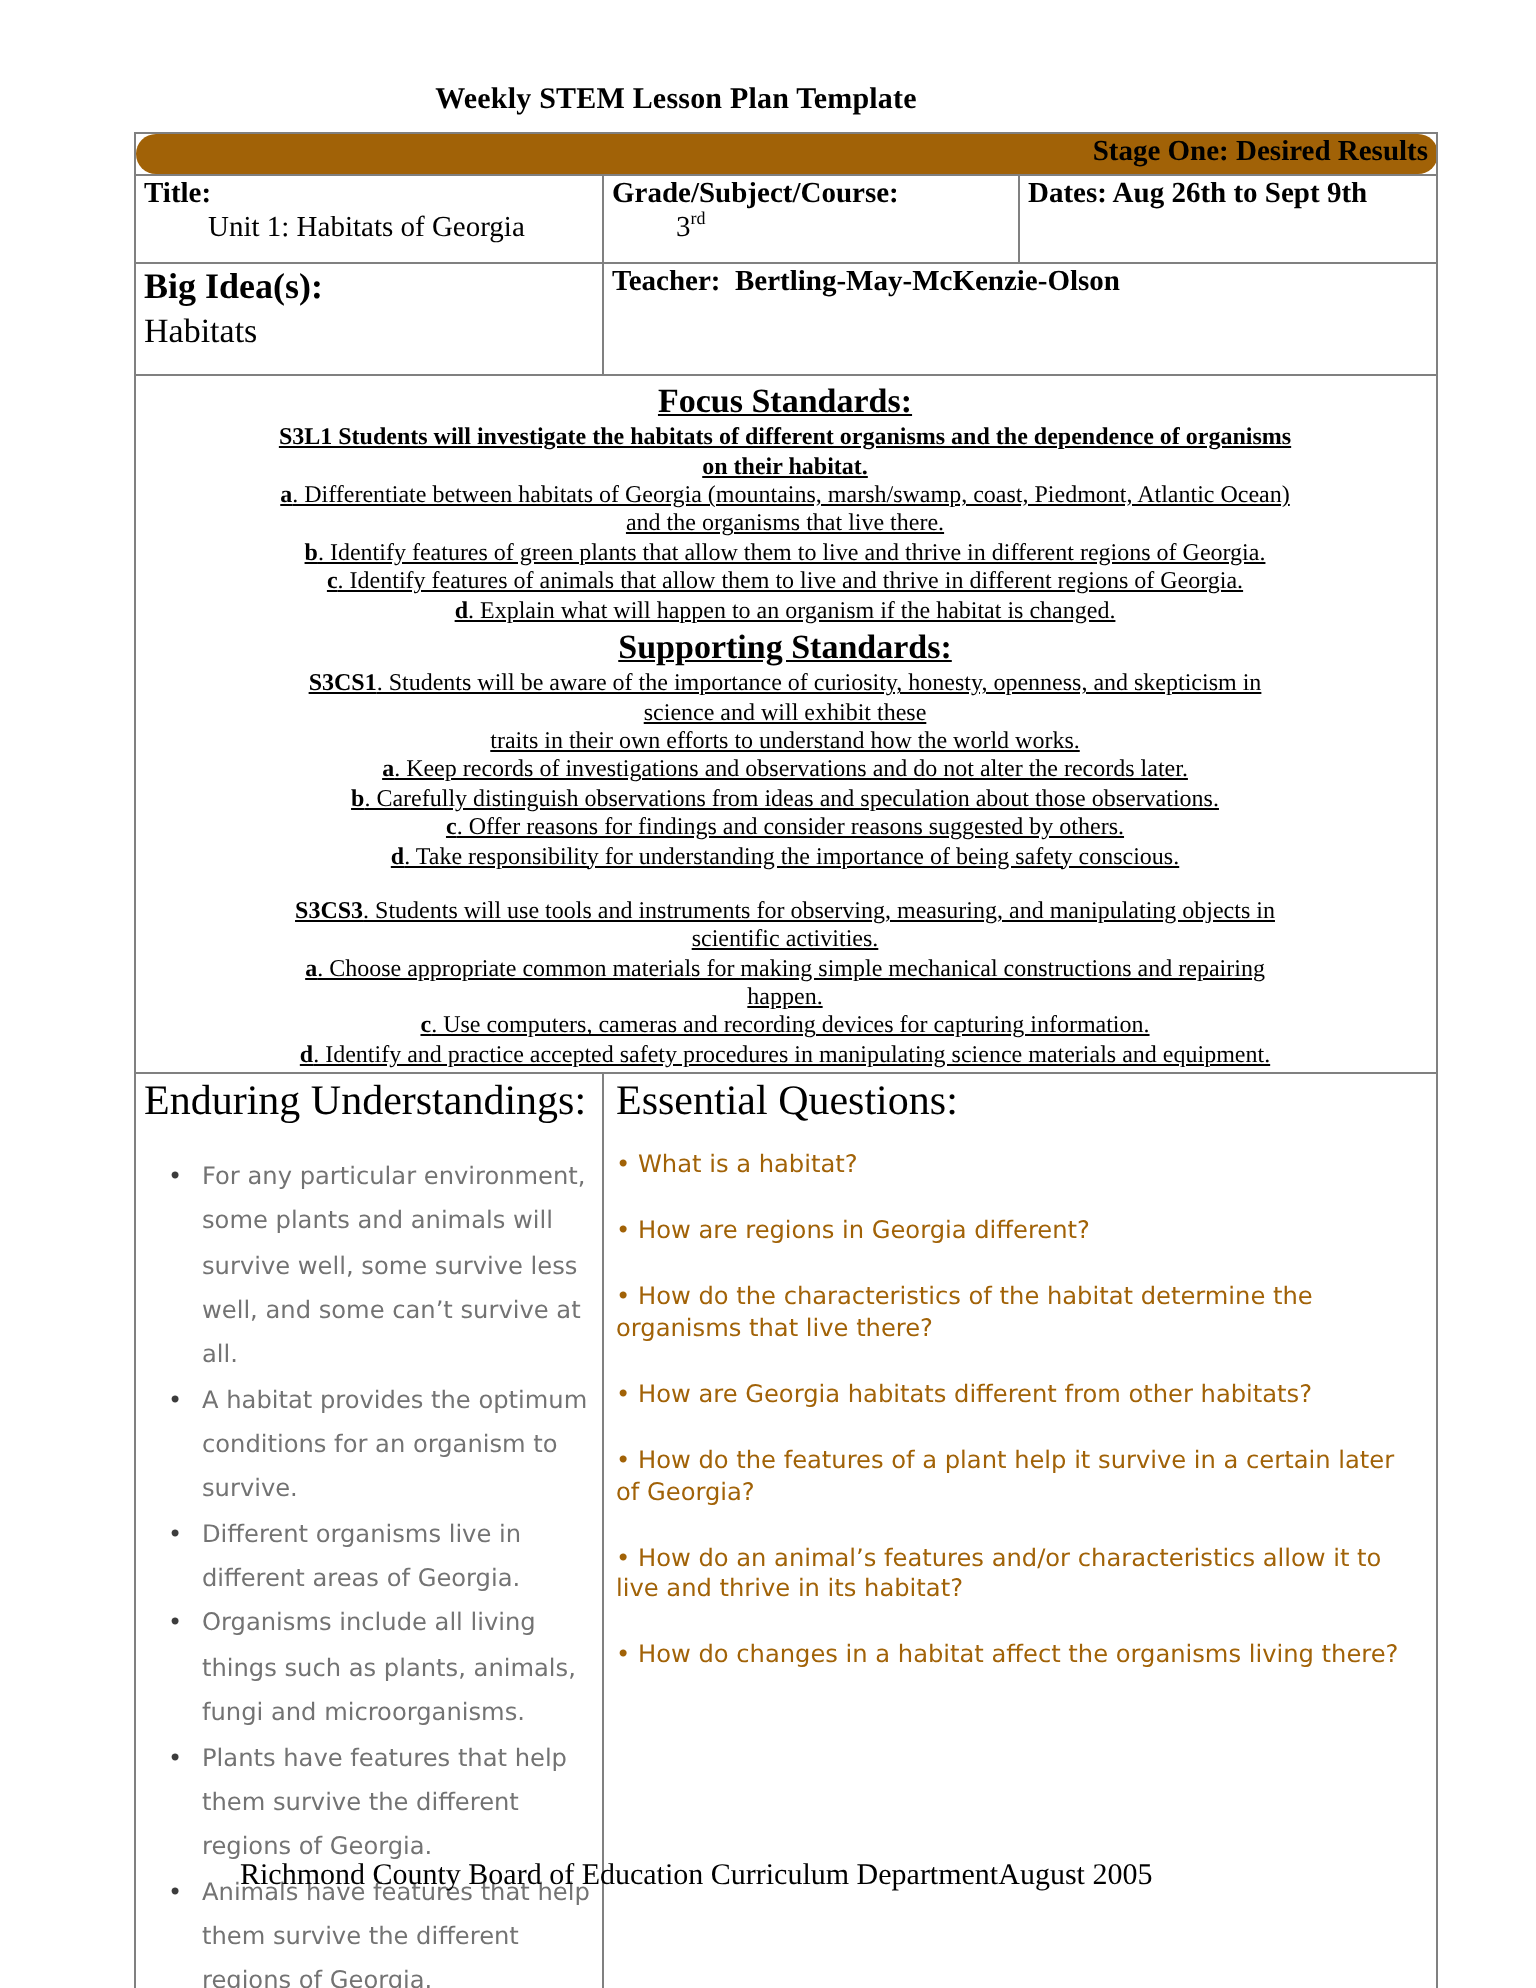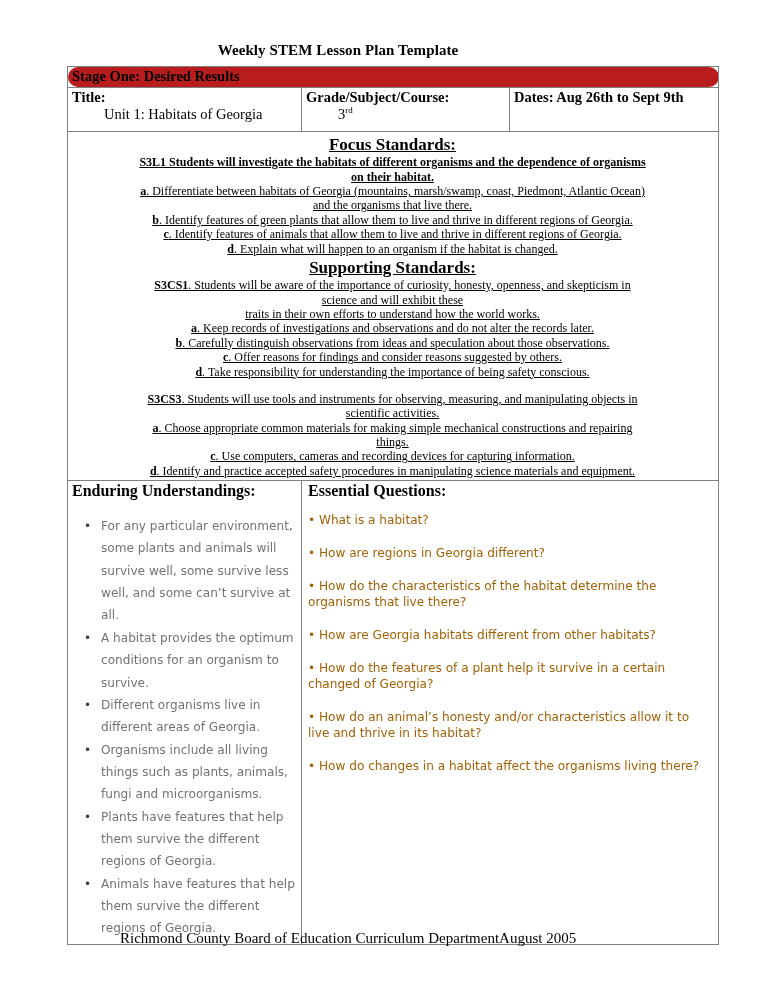--- a/index.html
+++ b/index.html
@@ -45,22 +45,22 @@
   }
   .lesson-table td {
     border: 1px solid #808080;
     padding: 1px 4px 2px 4px;
     vertical-align: top;
     font-size: 14.5px;
     line-height: 1.17;
   }
 
   .stage-header {
-    background: #b91c1c;
-    text-align: left;
+    background: #a16207;
+    text-align: right;
     font-weight: bold;
     font-size: 14.5px;
     padding-top: 1px !important;
     padding-bottom: 2px !important;
     border-radius: 10px;
   }
 
   .cell-title     { width: 234px; height: 40px; }
   .cell-grade     { width: 208px; }
   .cell-dates     { width: 209px; }
@@ -99,22 +99,22 @@
     font-size: 12px;
     line-height: 1.20;
     margin: 0;
     text-decoration: underline;
   }
   .std-line b { font-weight: bold; }
   .gap { height: 13px; }
 
   
   .eu-head, .eq-head {
-    font-weight: bold;
-    font-size: 16px;
+    font-weight: normal;
+    font-size: 21px;
   }
   .eu-cell { width: 294px; padding: 1px 6px 4px 4px !important; }
   .eq-cell { padding: 1px 6px 4px 6px !important; }
 
   .eu-list {
     margin: 14px 0 0 0;
     padding: 0 0 0 29px;
     list-style: none;
   }
   .eu-list li {
@@ -186,20 +186,29 @@
         </td>
         <td class="cell-grade">
           <div class="lbl">Grade/Subject/Course:</div>
           <div class="val"><span>3</span><sup>rd</sup></div>
         </td>
         <td class="cell-dates">
           <div class="lbl"><span>Dates:</span> <span>Aug 26th to Sept 9th</span></div>
         </td>
       </tr>
 
+      <tr>
+        <td class="bigidea-cell">
+          <div class="bigidea-label">Big Idea(s):</div>
+          <div class="bigidea-value">Habitats</div>
+        </td>
+        <td class="teacher-cell" colspan="2">
+          <div class="lbl"><span>Teacher:</span>&nbsp; <span>Bertling-May-McKenzie-Olson</span></div>
+        </td>
+      </tr>
 
       <tr>
         <td class="standards-cell" colspan="3">
 
           <div class="sec-head">Focus Standards:</div>
           <div class="std-line"><b>S3L1 Students will investigate the habitats of different organisms and the dependence of organisms</b></div>
           <div class="std-line"><b>on their habitat.</b></div>
           <div>
             <div class="std-line"><b>a</b><span>. Differentiate between habitats of Georgia (mountains, marsh/swamp, coast, Piedmont, Atlantic Ocean)</span></div>
             <div class="std-line"><b></b><span>and the organisms that live there.</span></div>
@@ -218,21 +227,21 @@
             <div class="std-line"><b>c</b><span>. Offer reasons for findings and consider reasons suggested by others.</span></div>
             <div class="std-line"><b>d</b><span>. Take responsibility for understanding the importance of being safety conscious.</span></div>
           </div>
 
           <div class="gap"></div>
 
           <div>
             <div class="std-line"><b>S3CS3</b><span>. Students will use tools and instruments for observing, measuring, and manipulating objects in</span></div>
             <div class="std-line"><b></b><span>scientific activities.</span></div>
             <div class="std-line"><b>a</b><span>. Choose appropriate common materials for making simple mechanical constructions and repairing</span></div>
-            <div class="std-line"><b></b><span>things.</span></div>
+            <div class="std-line"><b></b><span>happen.</span></div>
             <div class="std-line"><b>c</b><span>. Use computers, cameras and recording devices for capturing information.</span></div>
             <div class="std-line"><b>d</b><span>. Identify and practice accepted safety procedures in manipulating science materials and equipment.</span></div>
           </div>
 
         </td>
       </tr>
 
       <tr>
         <td class="eu-cell">
           <div class="eu-head">Enduring Understandings:</div>
@@ -245,22 +254,22 @@
             <li>Animals have features that help them survive the different regions of Georgia.</li>
           </ul>
         </td>
         <td class="eq-cell" colspan="2">
           <div class="eq-head">Essential Questions:</div>
           <div class="eq-list">
             <div class="eq-item">• What is a habitat?</div>
             <div class="eq-item">• How are regions in Georgia different?</div>
             <div class="eq-item">• How do the characteristics of the habitat determine the organisms that live there?</div>
             <div class="eq-item">• How are Georgia habitats different from other habitats?</div>
-            <div class="eq-item">• How do the features of a plant help it survive in a certain changed of Georgia?</div>
-            <div class="eq-item">• How do an animal’s honesty and/or characteristics allow it to live and thrive in its habitat?</div>
+            <div class="eq-item">• How do the features of a plant help it survive in a certain later of Georgia?</div>
+            <div class="eq-item">• How do an animal’s features and/or characteristics allow it to live and thrive in its habitat?</div>
             <div class="eq-item">• How do changes in a habitat affect the organisms living there?</div>
           </div>
         </td>
       </tr>
     </tbody>
   </table>
 
   <div class="footer">
     <div class="footer-inner">
       <span>Richmond County Board of Education Curriculum Department</span>

